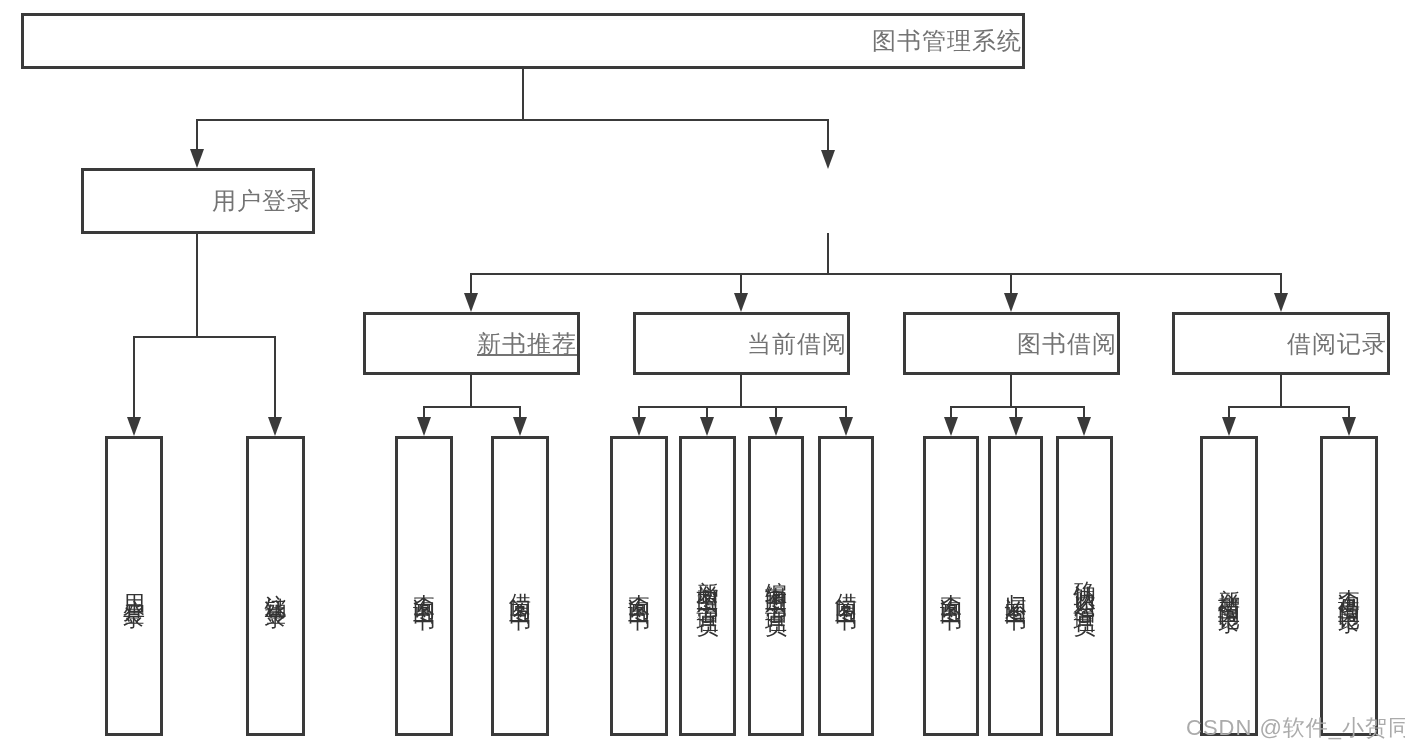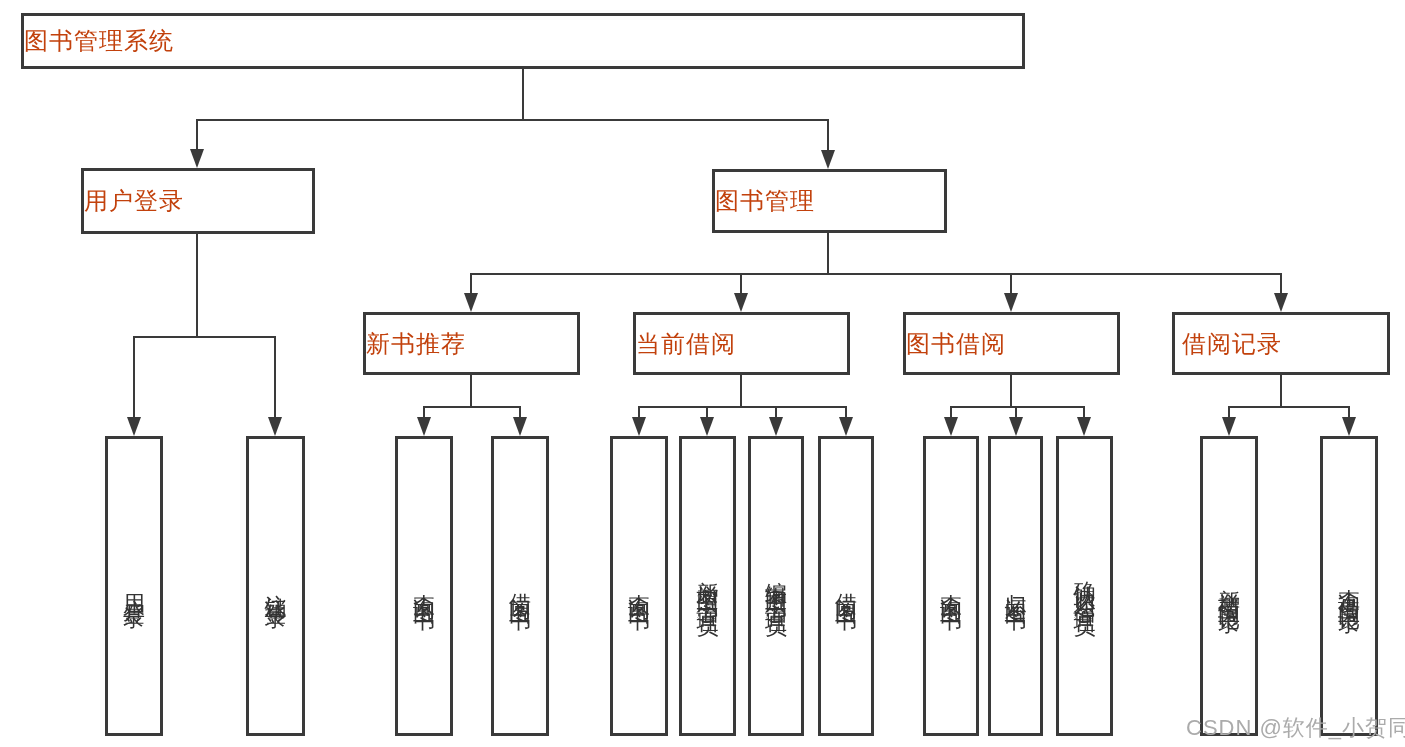--- a/index.html
+++ b/index.html
@@ -13,22 +13,22 @@
     background: #ffffff;
     overflow: hidden;
   }
   .box {
     position: absolute;
     box-sizing: border-box;
     border: 3px solid #3a3a3a;
     background: #ffffff;
     display: flex;
     align-items: center;
-    justify-content: flex-start;
-    color: #c2410c;
+    justify-content: flex-end;
+    color: #737373;
     font-size: 24px;
     letter-spacing: 1px;
   }
   .vbox {
     position: absolute;
     box-sizing: border-box;
     border: 3px solid #3a3a3a;
     background: #ffffff;
     color: #333333;
   }
@@ -71,25 +71,22 @@
 
 <div class="canvas">
 
   <div class="box" style="left:21px; top:13px; width:1004px; height:56px;">
     <span>图书管理系统</span>
   </div>
 
   <div class="box" style="left:81px; top:168px; width:234px; height:66px;">
     <span>用户登录</span>
   </div>
-  <div class="box" style="left:712px; top:169px; width:235px; height:64px;">
-    <span>图书管理</span>
-  </div>
-
-  <div class="box" style="left:363px; top:312px; width:217px; height:63px;">
+
+  <div class="box" style="left:363px; top:312px; width:217px; height:63px;text-decoration:underline;">
     <span>新书推荐</span>
   </div>
   <div class="box" style="left:633px; top:312px; width:217px; height:63px;">
     <span>当前借阅</span>
   </div>
   <div class="box" style="left:903px; top:312px; width:217px; height:63px;">
     <span>图书借阅</span>
   </div>
   <div class="box" style="left:1172px; top:312px; width:218px; height:63px;padding-left:7px;">
     <span>借阅记录</span>

